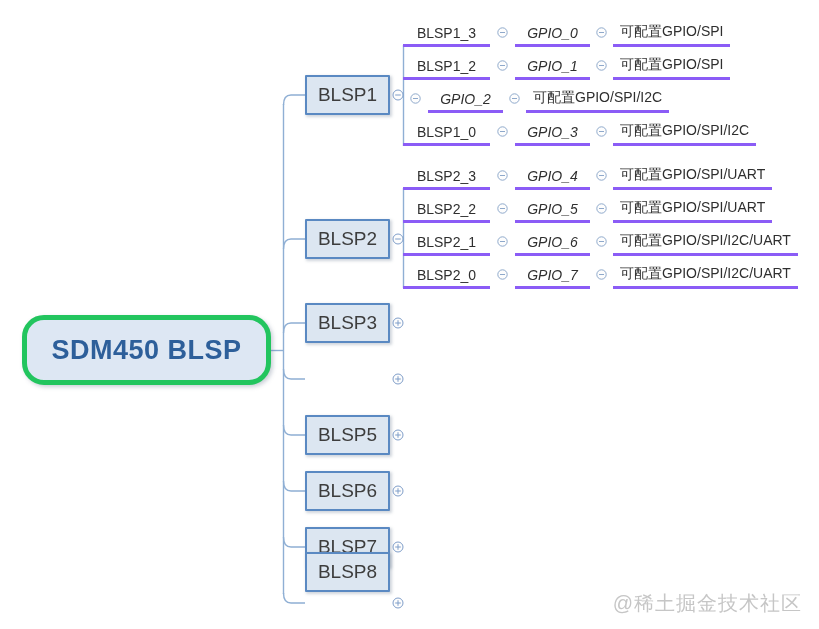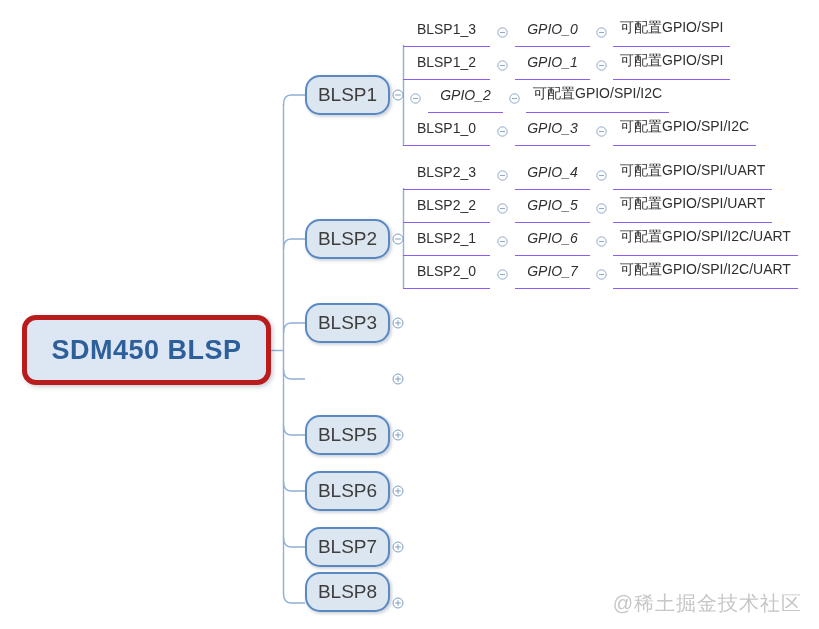--- a/index.html
+++ b/index.html
@@ -5,45 +5,45 @@
   html,body{margin:0;padding:0;background:#ffffff;}
   .canvas{
     position:relative;width:819px;height:629px;background:#ffffff;overflow:hidden;
     font-family:"Liberation Sans","DejaVu Sans",sans-serif;
   }
   svg.links{position:absolute;left:0;top:0;width:819px;height:629px;}
 
   
   .root-node{
     position:absolute;left:22px;top:315px;width:249px;height:70px;box-sizing:border-box;
-    background:#dde7f3;border:5px solid #b91c1c;border-radius:14px;
+    background:#dde7f3;border:5px solid #22c55e;border-radius:22px;
     display:flex;align-items:center;justify-content:center;
     box-shadow:2px 2px 4px rgba(100,115,140,.35);
   }
   .root-node span{font-size:27px;font-weight:bold;color:#2d5f9a;letter-spacing:.5px;}
 
   
   .node{
     position:absolute;left:305px;width:85px;height:40px;box-sizing:border-box;
-    background:#dce6f1;border:2px solid #5a89c2;border-radius:15px;
+    background:#dce6f1;border:2px solid #5a89c2;border-radius:1px;
     display:flex;align-items:center;justify-content:center;
     box-shadow:1.5px 1.5px 3px rgba(100,115,140,.3);
   }
   .node span{font-size:19px;color:#3d3d3d;}
 
   
   .tog{position:absolute;width:12px;height:12px;line-height:0;}
 
   
   .row{position:absolute;left:403px;height:25px;display:flex;align-items:stretch;}
   .cell{
-    box-sizing:border-box;border-bottom:1px solid #8b5cf6;
+    box-sizing:border-box;border-bottom:3px solid #8b5cf6;
     font-size:14px;color:#2f2f2f;text-align:center;
     display:flex;align-items:flex-end;justify-content:center;
-    padding-bottom:9px;white-space:nowrap;
+    padding-bottom:3px;white-space:nowrap;
   }
   .c1{width:87px;}
   .c2{width:75px;font-style:italic;}
   .c3{padding-left:7px;padding-right:7px;}
   .gap{display:flex;align-items:center;justify-content:center;padding-bottom:5px;line-height:0;}
   .g1{width:25px;}
   .g2{width:23px;}
 
   .watermark{
     position:absolute;top:590px;right:17px;
@@ -85,21 +85,21 @@
     </div>
   <div class="node" style="top:415px">
       <span>BLSP5</span>
     </div>
   <div class="node" style="top:471px">
       <span>BLSP6</span>
     </div>
   <div class="node" style="top:527px">
       <span>BLSP7</span>
     </div>
-  <div class="node" style="top:572px">
+  <div class="node" style="top:552px">
       <span>BLSP8</span>
     </div>
 
   <span class="tog" style="left:392px;top:89px"><svg width="12" height="12">
         <circle cx="6" cy="6" r="5" fill="#fdfdfd" stroke="#7f9ec9"></circle>
         <line x1="3.2" y1="6" x2="8.8" y2="6" stroke="#7f9ec9"></line>
       </svg></span>
   <span class="tog" style="left:392px;top:233px"><svg width="12" height="12">
         <circle cx="6" cy="6" r="5" fill="#fdfdfd" stroke="#7f9ec9"></circle>
         <line x1="3.2" y1="6" x2="8.8" y2="6" stroke="#7f9ec9"></line>

